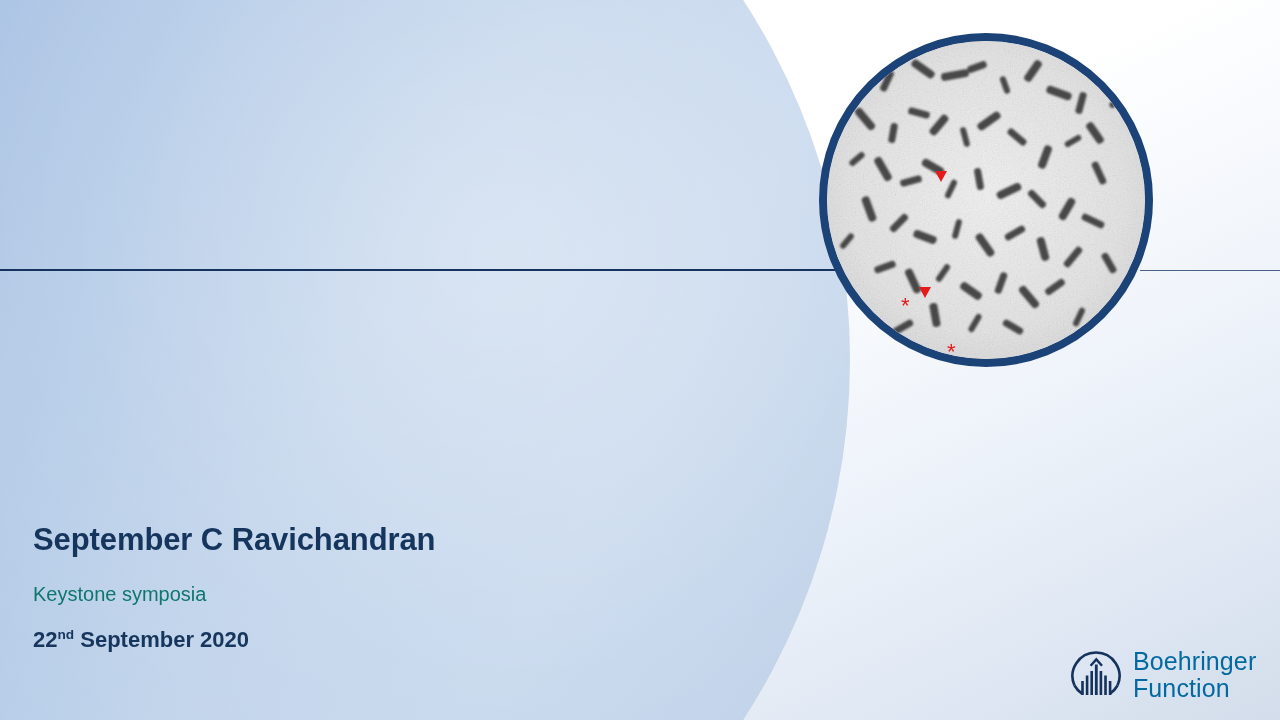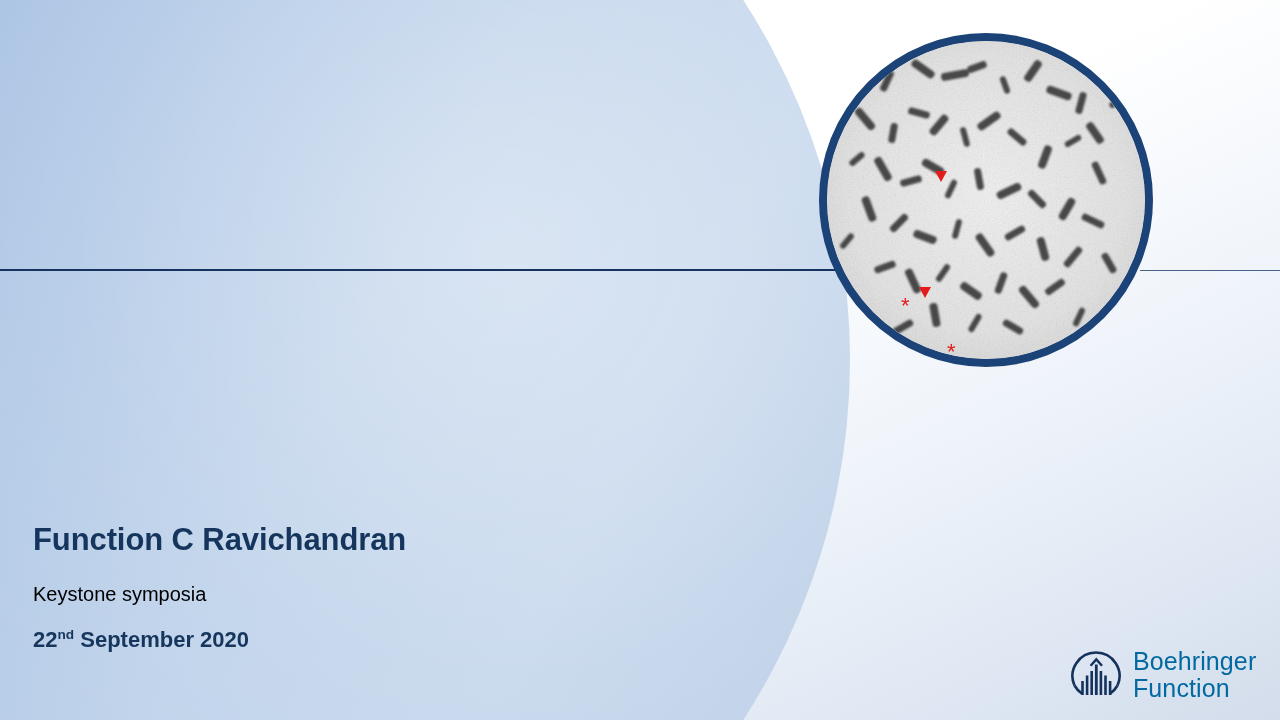--- a/index.html
+++ b/index.html
@@ -109,21 +109,21 @@
     font-weight: 600;
     color: #15355d;
     letter-spacing: -0.1px;
   }
   .event {
     position: absolute;
     left: 33px;
     top: 583px;
     font-size: 20px;
     font-weight: 400;
-    color: #000000;
+    color: #0f766e;
   }
   .date {
     position: absolute;
     left: 33px;
     top: 627px;
     font-size: 22px;
     font-weight: 600;
     color: #17365d;
   }
   .date sup {
@@ -359,21 +359,21 @@
           <polygon points="92,246 104,246 98,257" fill="#e41b1b"></polygon>
           <text x="74" y="272" fill="#e41b1b" font-size="22" font-family="Liberation Sans, sans-serif">*</text>
           <text x="291" y="72" fill="#e41b1b" font-size="22" font-family="Liberation Sans, sans-serif">*</text>
           <text x="120" y="318" fill="#e41b1b" font-size="22" font-family="Liberation Sans, sans-serif">*</text>
         </g>
       </svg>
     </div>
   </div>
 
 
-  <div class="author">Function C Ravichandran</div>
+  <div class="author">September C Ravichandran</div>
   <div class="event">Keystone symposia</div>
   <div class="date"><span>22</span><sup>nd</sup><span> September 2020</span></div>
 
   <div class="logo">
     <span class="logo-mark">
       <svg viewBox="0 0 56 56" xmlns="http://www.w3.org/2000/svg" aria-hidden="true">
         <path d="M6.5 38.5 A23.5 23.5 0 1 1 49.5 38.5" fill="none" stroke="#14325c" stroke-width="2.6"></path>
         <path d="M6.5 38.5 A23.5 23.5 0 0 0 14 46.6" fill="none" stroke="#14325c" stroke-width="2.6"></path>
         <path d="M49.5 38.5 A23.5 23.5 0 0 1 42 46.6" fill="none" stroke="#14325c" stroke-width="2.6"></path>
         <g fill="#14325c">

